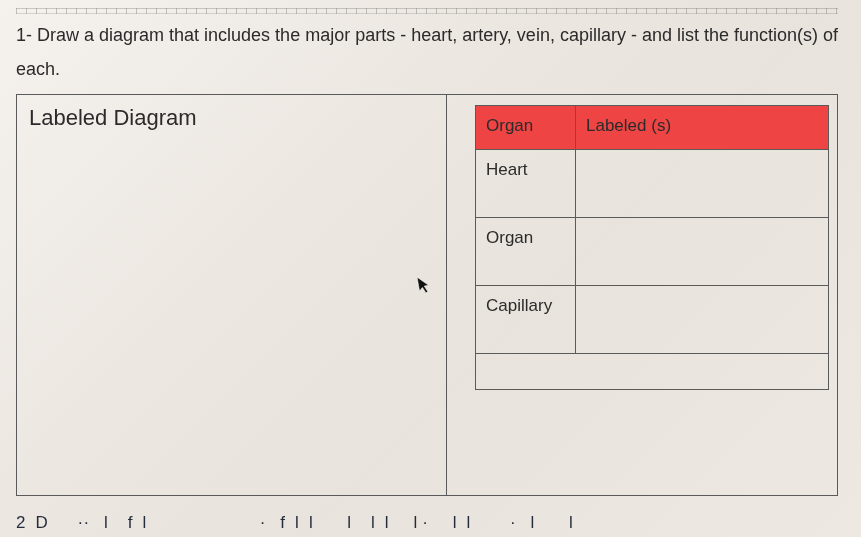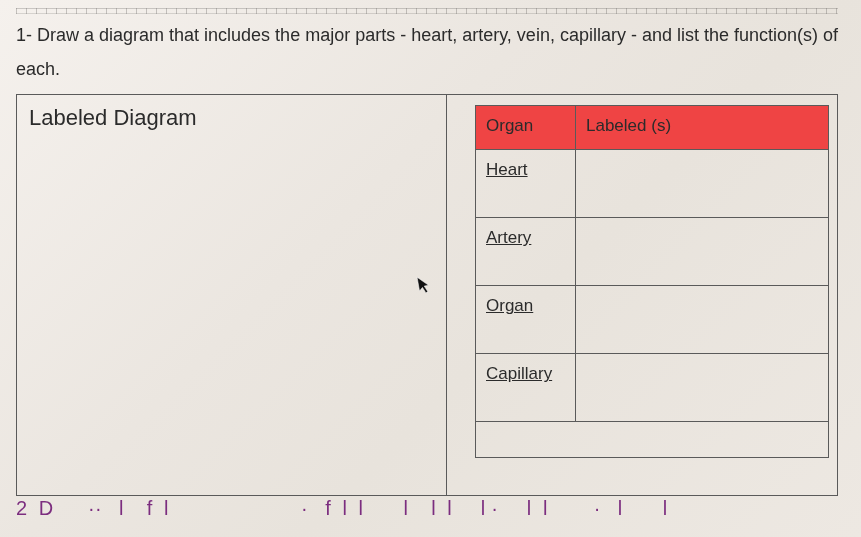--- a/index.html
+++ b/index.html
@@ -68,42 +68,41 @@
   }
   table.func th {
     background: #ef4444;
     padding: 10px 10px;
     height: 44px;
     font-weight: 500;
   }
   table.func td {
     padding: 10px 10px 28px 10px;
     height: 68px;
-    text-decoration: underline;
   }
   table.func td.organ { width: 100px; }
   table.func tr.spacer td {
     height: 36px;
     padding: 0;
   }
   .cursor {
     position: absolute;
     left: 418px;
     top: 275px;
     font-size: 18px;
     color: #111;
     transform: rotate(-10deg);
     pointer-events: none;
   }
   .cutoff {
     position: absolute;
     left: 16px;
-    bottom: 17px;
-    font-size: 20px;
-    color: #701a75;
+    bottom: 4px;
+    font-size: 17px;
+    color: #0f172a;
     letter-spacing: 0.2px;
     opacity: 0.9;
     white-space: pre;
   }
 </style>
 </head>
 <body>
 
 <div class="page">
   <div class="ruler"></div>
@@ -121,24 +120,20 @@
             <th class="organ">Organ</th>
             <th>Labeled (s)</th>
           </tr>
         </thead>
         <tbody>
           <tr>
             <td class="organ">Heart</td>
             <td></td>
           </tr>
           <tr>
-            <td class="organ">Artery</td>
-            <td></td>
-          </tr>
-          <tr>
             <td class="organ">Organ</td>
             <td></td>
           </tr>
           <tr>
             <td class="organ">Capillary</td>
             <td></td>
           </tr>
           <tr class="spacer">
             <td colspan="2"></td>
           </tr>

